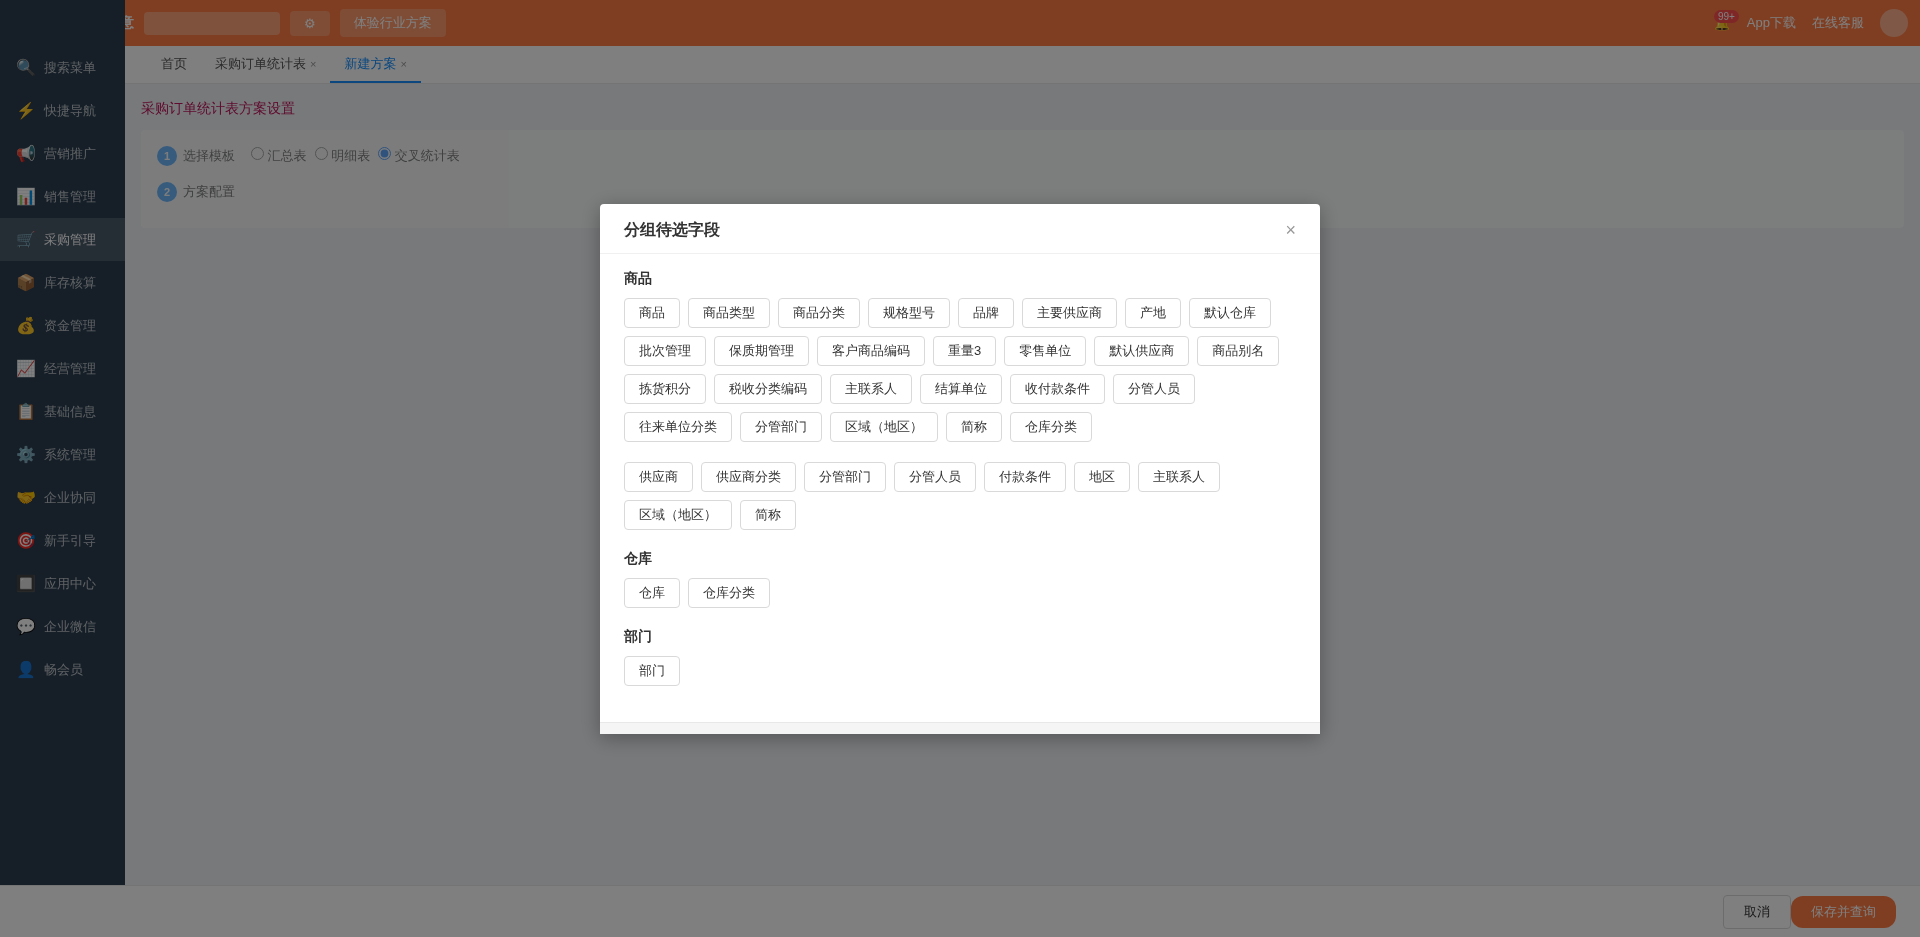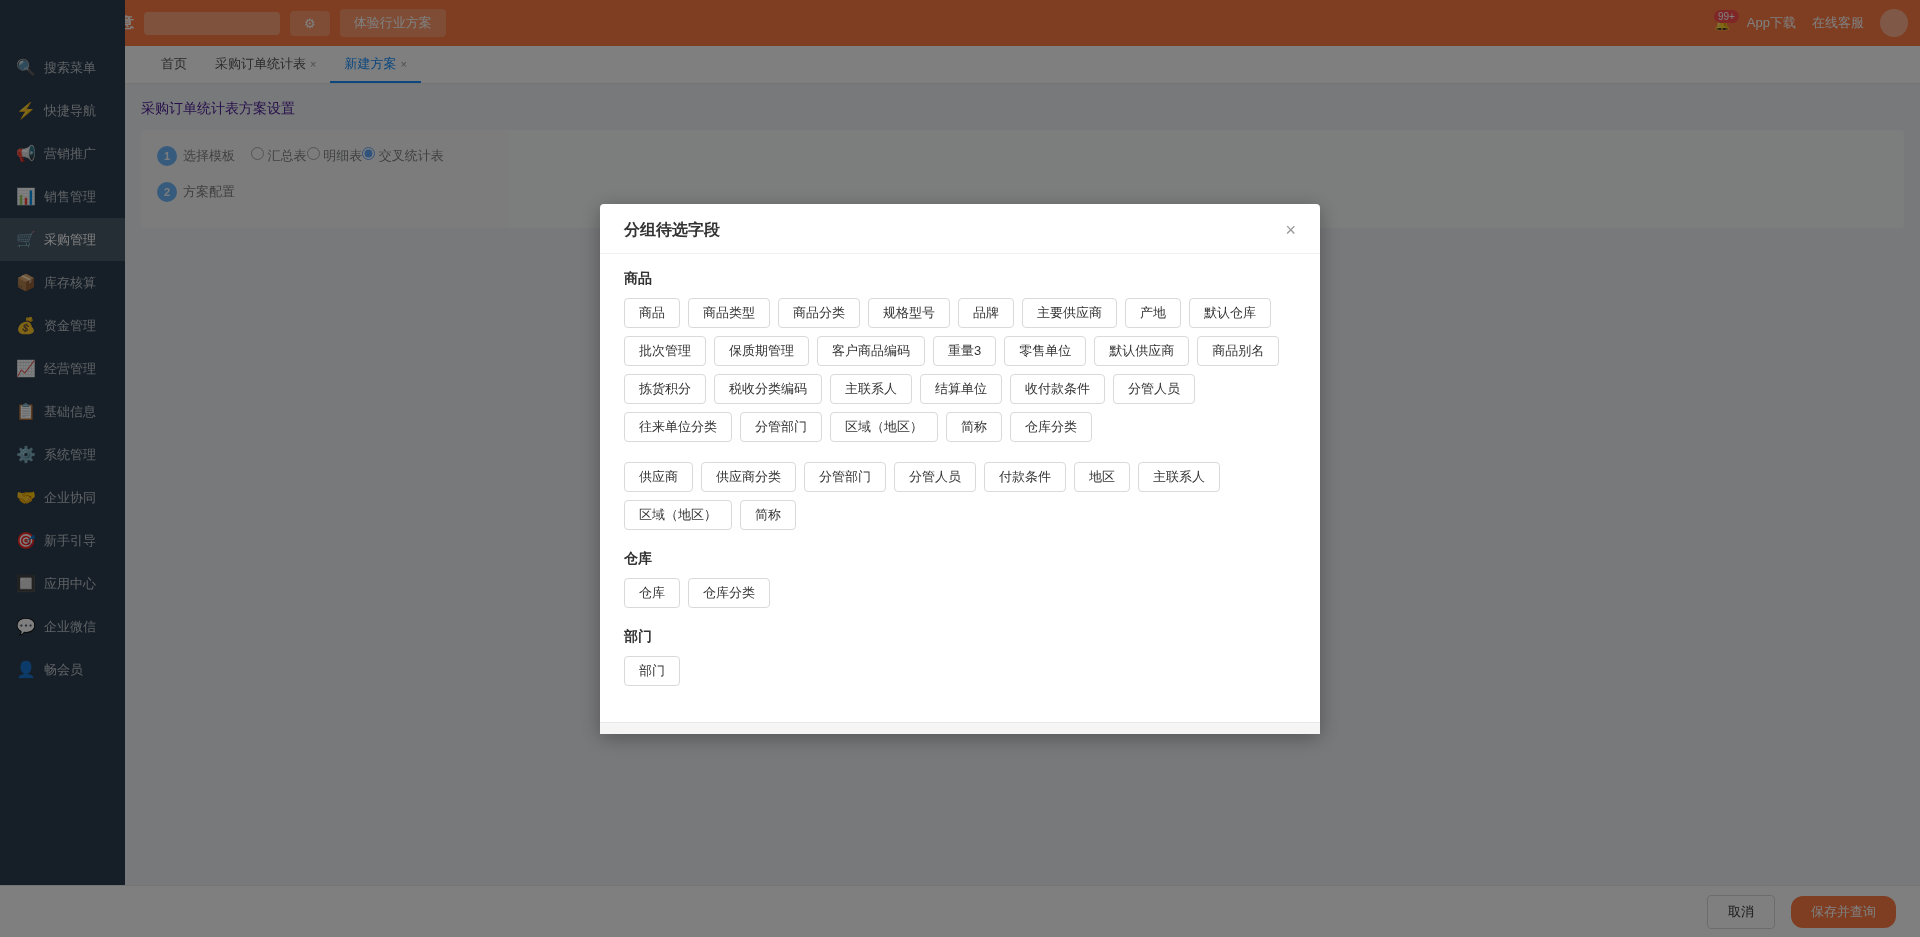--- a/index.html
+++ b/index.html
@@ -67,21 +67,21 @@
     .sidebar-item.active { background: rgba(255,255,255,0.15); color: white; }
     .sidebar-icon { font-size: 16px; }
 
     
     .main-content {
       margin-left: 125px;
       margin-top: 84px;
       padding: 16px;
       min-height: calc(100vh - 84px);
     }
-    .page-title { font-size: 14px; color: #4c1d95; margin-bottom: 12px; }
+    .page-title { font-size: 14px; color: #be185d; margin-bottom: 12px; }
 
     
     .modal-overlay {
       position: fixed;
       top: 0; left: 0; right: 0; bottom: 0;
       background: rgba(0,0,0,0.5);
       z-index: 200;
       display: flex;
       align-items: center;
       justify-content: center;
@@ -133,21 +133,21 @@
     .bottom-bar {
       position: fixed;
       bottom: 0; left: 0; right: 0;
       height: 52px;
       background: #fff;
       border-top: 1px solid #e8e8e8;
       display: flex;
       align-items: center;
       justify-content: flex-end;
       padding: 0 24px;
-      gap: 16px;
+      gap: 0;
       z-index: 150;
     }
     .btn-cancel {
       padding: 7px 20px;
       border: 1px solid #d9d9d9;
       background: white;
       border-radius: 4px;
       cursor: pointer;
       font-size: 13px;
       color: #333;
@@ -291,21 +291,21 @@
 </div>
 
 <div class="main-content">
   <div class="page-title">采购订单统计表方案设置</div>
   <div class="bg-content" style="opacity:0.6">
     <div class="steps">
       <div class="step">
         <div class="step-num">1</div>
         <span>选择模板</span>
       </div>
-      <div style="display:flex;font-size:13px">
+      <div style="display:flex;gap:8px;font-size:13px">
         <label><input type="radio" name="tmpl" style=""> 汇总表</label>
         <label><input type="radio" name="tmpl" style=""> 明细表</label>
         <label><input type="radio" name="tmpl" checked="" style=""> 交叉统计表</label>
       </div>
     </div>
     <div class="step" style="margin-bottom:10px">
       <div class="step-num">2</div>
       <span>方案配置</span>
     </div>
   </div>

